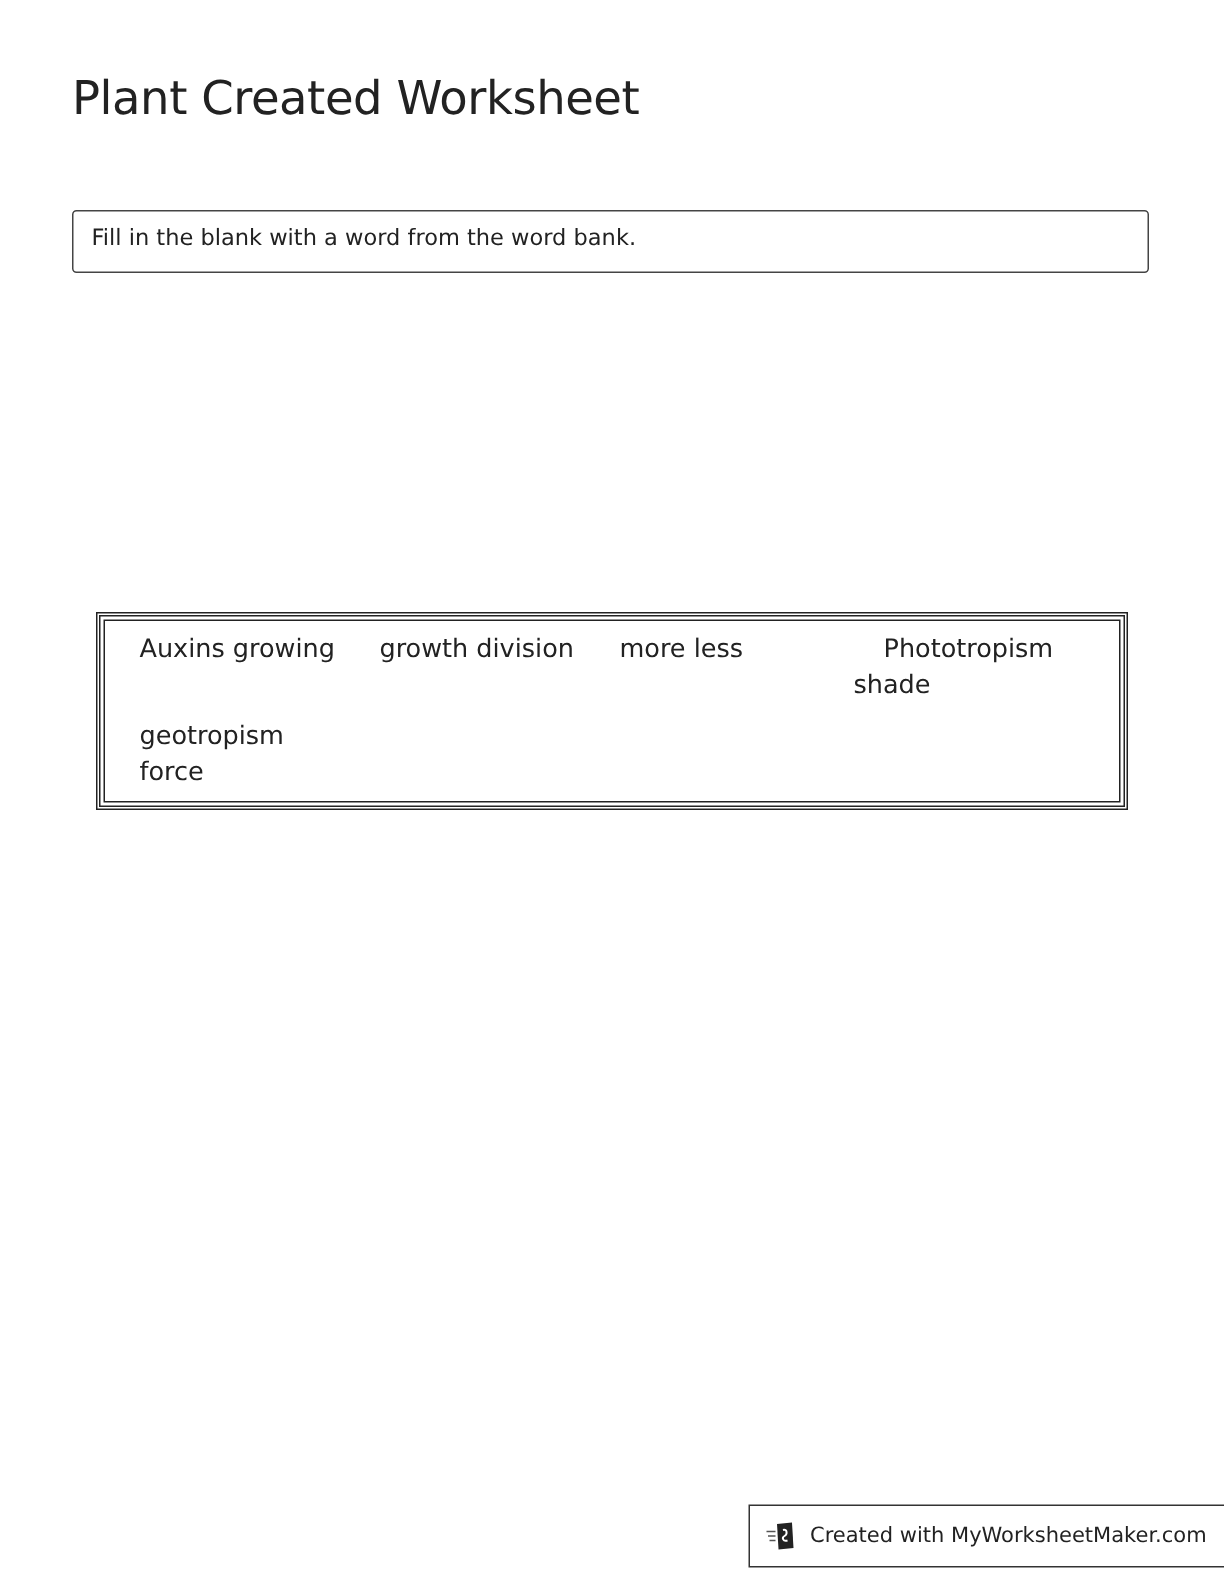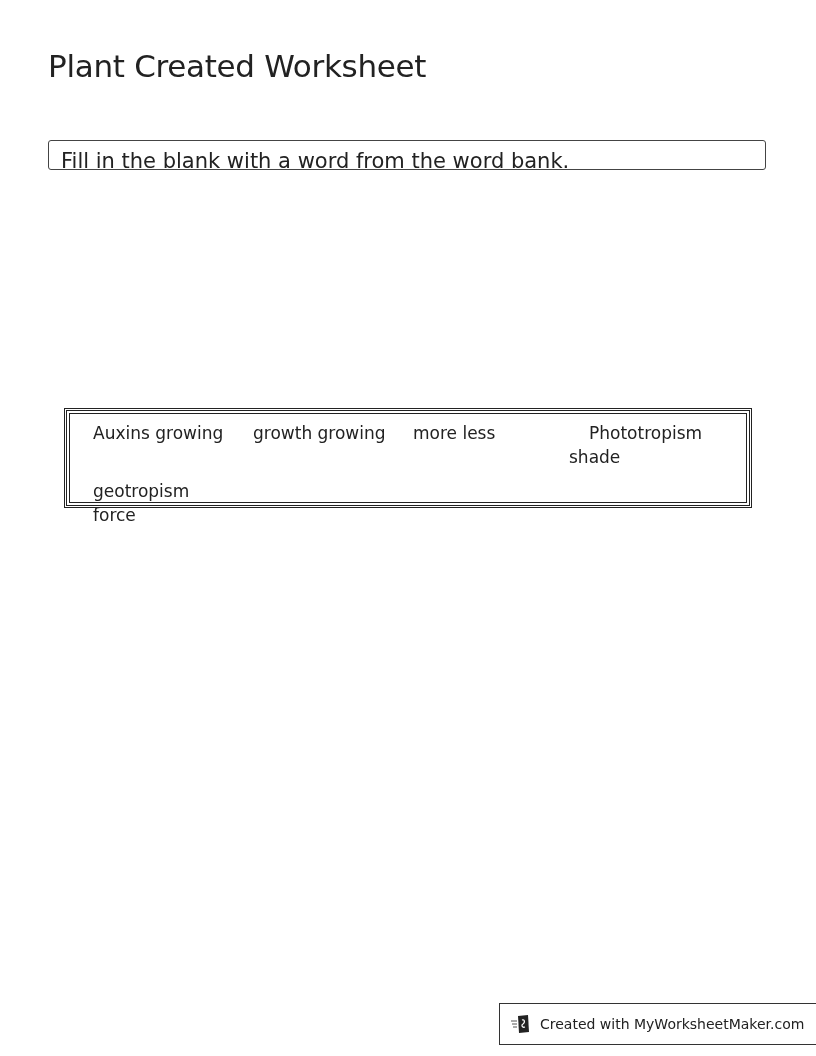--- a/index.html
+++ b/index.html
@@ -1,42 +1,42 @@
 <!DOCTYPE html>
 <html><head>
 <meta charset="utf-8">
 <style>
   html, body { margin:0; padding:0; background:#ffffff; }
   body { width:816px; height:1056px; position:relative; overflow:hidden;
          font-family:"DejaVu Sans", "Liberation Sans", sans-serif; color:#2a2a2a; }
   .title { position:absolute; left:48px; top:48px; font-size:31px; font-weight:normal;
            letter-spacing:-0.3px; margin:0; color:#222; }
-  .instructions { position:absolute; left:48px; top:140px; width:718px; height:30px;
+  .instructions { position:absolute; left:48px; top:140px; width:718px; height:42px;
                   border:1px solid #444; border-radius:3px; box-sizing:border-box;
-                  padding:8px 12px; font-size:21px; color:#222; }
-  .wordbank { position:absolute; left:64px; top:408px; width:688px; height:100px;
+                  padding:8px 12px; font-size:15px; color:#222; }
+  .wordbank { position:absolute; left:64px; top:408px; width:688px; height:132px;
               border:3px double #222; box-sizing:border-box; outline:0; }
   .wordbank-inner { position:absolute; inset:2px; border:1px solid #222; }
   .word { position:absolute; font-size:17px; line-height:24px; color:#222; }
   .footer { position:absolute; left:499px; top:1003px; width:351px; height:42px;
             border:1px solid #333; box-sizing:border-box; display:flex; align-items:center;
             padding-left:10px; font-size:14px; color:#222; }
   .footer-icon { width:22px; height:22px; margin-right:8px; }
 </style>
 </head>
 <body>
 
 <h1 class="title">Plant Created Worksheet</h1>
 
 <div class="instructions">Fill in the blank with a word from the word bank.</div>
 
 <div class="wordbank">
   <div class="wordbank-inner"></div>
   <span class="word" style="left:26px; top:10px;">Auxins growing</span>
-  <span class="word" style="left:186px; top:10px;">growth growing</span>
+  <span class="word" style="left:186px; top:10px;">growth division</span>
   <span class="word" style="left:346px; top:10px;">more less</span>
   <span class="word" style="left:506px; top:10px;margin-left:16px;">Phototropism</span>
   <span class="word" style="left:502px; top:34px;">shade</span>
   <span class="word" style="left:26px; top:68px;">geotropism</span>
   <span class="word" style="left:26px; top:92px;text-align:right;">force</span>
 </div>
 
 <div class="footer">
   <svg class="footer-icon" viewBox="0 0 22 22">
     <line x1="1" y1="8" x2="7" y2="8" stroke="#555" stroke-width="1"></line>

